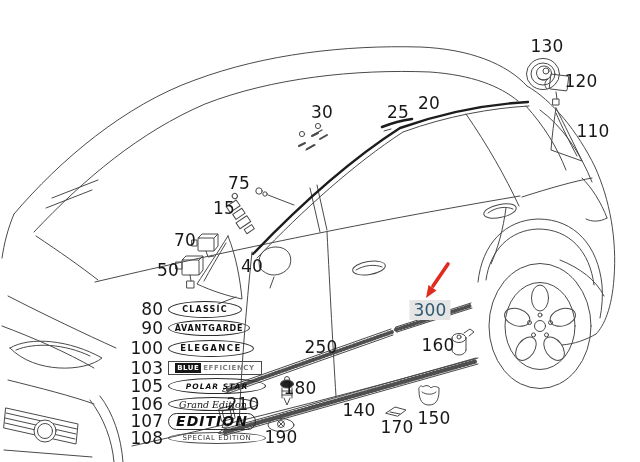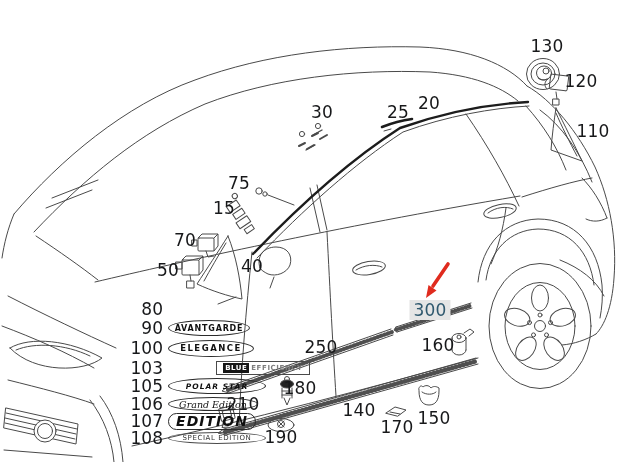--- a/index.html
+++ b/index.html
@@ -9,21 +9,21 @@
   .plabel{position:absolute;transform:translate(-50%,-50%);font-size:17px;color:#17181a;
           letter-spacing:.2px;white-space:nowrap;cursor:pointer;}
   .plabel.hl{background:#e5e5e5;color:#2f586e;padding:0 4px;line-height:20px;}
   .badge-row{position:absolute;left:97px;height:18px;display:flex;align-items:center;}
   .badge-row .pnum{width:66px;text-align:right;margin-right:5px;font-size:17px;color:#17181a;cursor:pointer;}
   .badge{border:1.2px solid #2b2b2b;display:flex;align-items:center;justify-content:center;
          color:#101010;box-sizing:border-box;white-space:nowrap;}
   .b-classic{width:74px;height:17px;border-radius:50%;font-size:8px;font-weight:bold;letter-spacing:1.2px;}
   .b-avant{width:82px;height:16px;border-radius:50%;font-size:8px;font-weight:bold;letter-spacing:.8px;}
   .b-eleg{width:86px;height:17px;border-radius:50%;font-size:8.5px;font-weight:bold;letter-spacing:1.5px;}
-  .b-blueeff{width:94px;height:14px;border-radius:0;font-size:7px;font-weight:bold;border-color:#4a4a4a;gap:2px;margin-left:48px;}
+  .b-blueeff{width:94px;height:14px;border-radius:0;font-size:7px;font-weight:bold;border-color:#4a4a4a;gap:2px;}
   .b-blueeff .chip{background:#161616;color:#fff;padding:0 2px;line-height:10px;letter-spacing:.5px;}
   .b-blueeff .eff{color:#7d7d7d;letter-spacing:.6px;}
   .b-polar{width:98px;height:16px;border-radius:50%;font-size:7.5px;font-weight:bold;font-style:italic;letter-spacing:1px;}
   .b-grand{width:90px;height:14px;border-radius:50%;font-size:9.5px;font-style:italic;font-family:"DejaVu Serif",serif;}
   .b-edition{width:88px;height:17px;border-radius:9px;font-size:14px;font-weight:bold;font-style:italic;letter-spacing:1px;}
   .b-special{width:98px;height:12px;border-radius:50%;font-size:7px;letter-spacing:.6px;color:#333;border-color:#4a4a4a;}
 </style>
 </head>
 <body>
 
@@ -241,20 +241,21 @@
 <div class="plabel" style="left:438px;top:345px">160</div>
 <div class="plabel" style="left:243px;top:404px">210</div>
 <div class="plabel" style="left:300px;top:388px">180</div>
 <div class="plabel" style="left:281px;top:437px">190</div>
 <div class="plabel" style="left:359px;top:410px">140</div>
 <div class="plabel" style="left:397px;top:427px">170</div>
 <div class="plabel" style="left:434px;top:418px">150</div>
 
 <div class="badge-row" style="top:300px">
   <span class="pnum">80</span>
+  <span class="badge b-classic">CLASSIC</span>
 </div>
 <div class="badge-row" style="top:319px">
   <span class="pnum">90</span>
   <span class="badge b-avant">AVANTGARDE</span>
 </div>
 <div class="badge-row" style="top:339px">
   <span class="pnum">100</span>
   <span class="badge b-eleg">ELEGANCE</span>
 </div>
 <div class="badge-row" style="top:359px">

